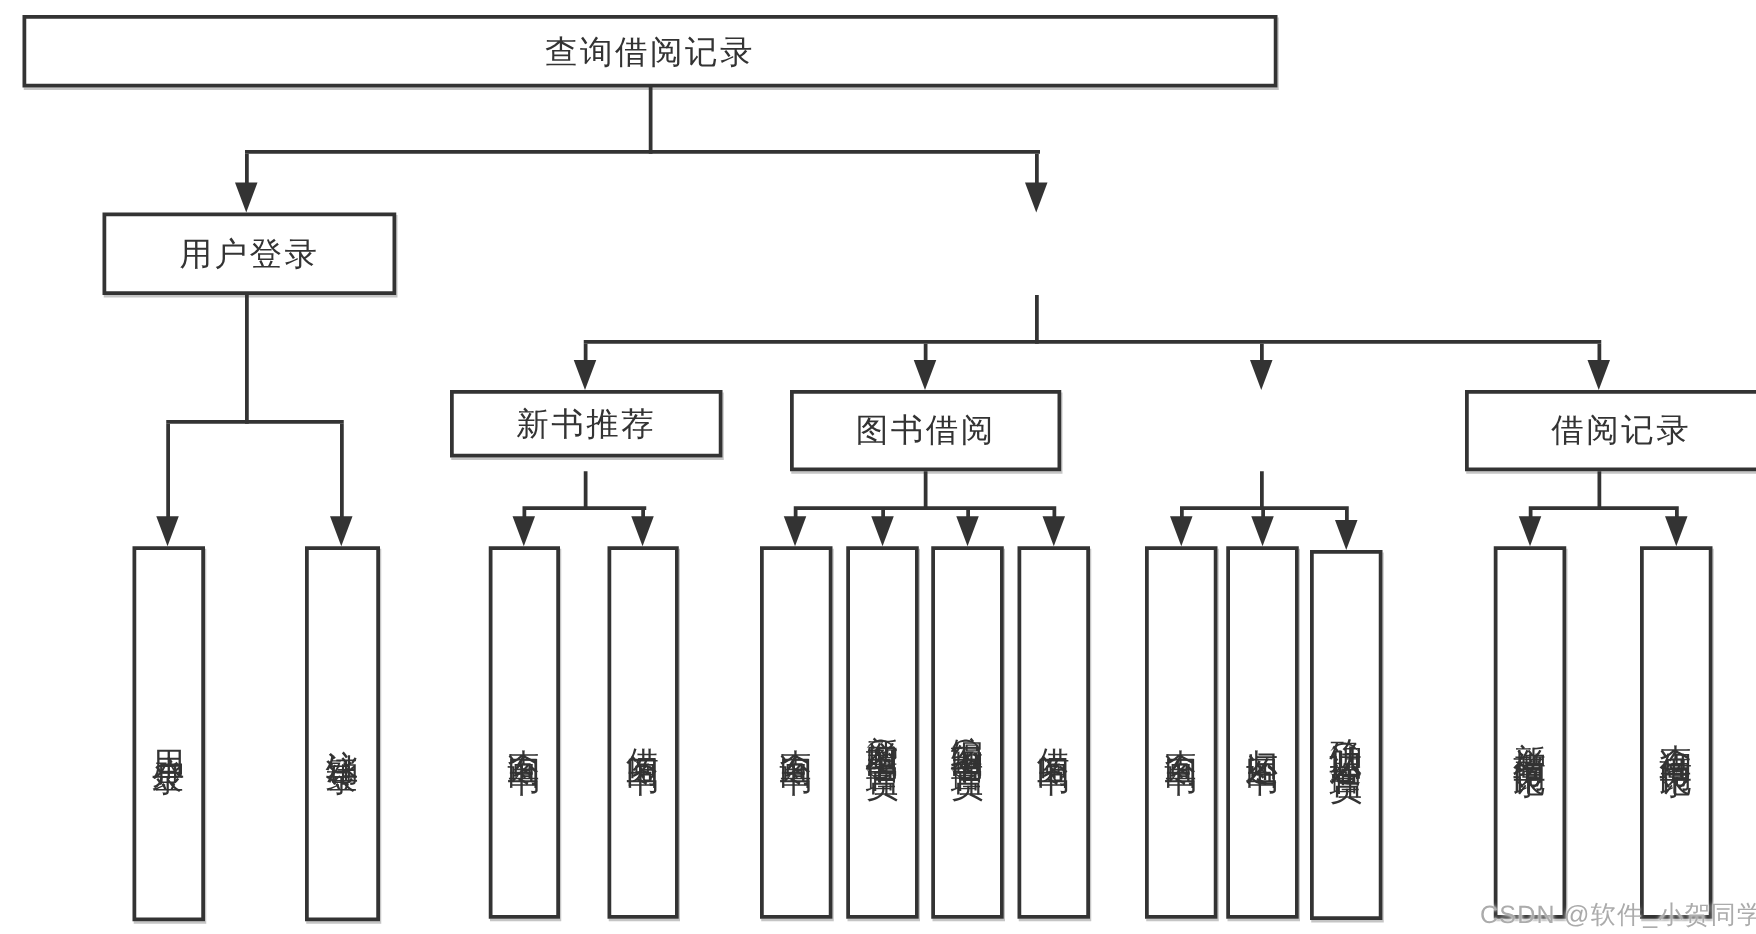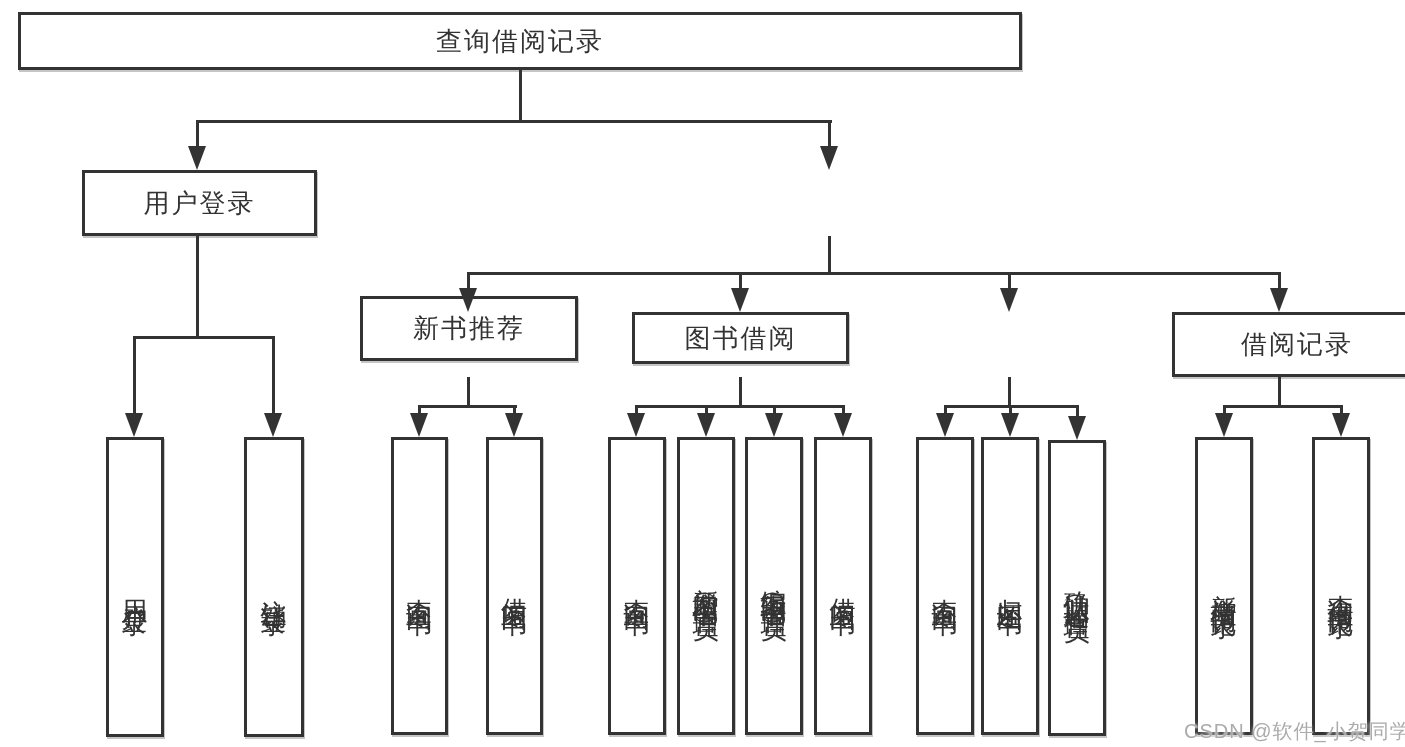--- a/index.html
+++ b/index.html
@@ -66,22 +66,22 @@
 </style>
 </head>
 <body>
 
 <div class="canvas">
 
   <div class="node h" style="left:18px; top:12px; width:1004px; height:58px;">查询借阅记录</div>
 
   <div class="node h" style="left:82px; top:170px; width:235px; height:66px;">用户登录</div>
 
-  <div class="node h" style="left:360px; top:296px; width:218px; height:65px;">新书推荐</div>
-  <div class="node h" style="left:632px; top:312px; width:217px; height:52px;">图书借阅</div>
+  <div class="node h" style="left:360px; top:312px; width:218px; height:54px;">新书推荐</div>
+  <div class="node h" style="left:632px; top:312px; width:217px; height:65px;">图书借阅</div>
   <div class="node h" style="left:1172px; top:312px; width:250px; height:65px;">借阅记录</div>
 
   <div class="node v" style="left:106px; top:437px; width:58px; height:300px;">用户登录</div>
   <div class="node v" style="left:244px; top:437px; width:60px; height:300px;">注销登录</div>
 
   <div class="node v" style="left:391px; top:437px; width:57px; height:298px;">查询图书</div>
   <div class="node v" style="left:486px; top:437px; width:57px; height:298px;">借阅图书</div>
 
   <div class="node v" style="left:608px; top:437px; width:58px; height:298px;">查询图书</div>
   <div class="node v" style="left:677px; top:437px; width:58px; height:298px;">新增图书（管理员）</div>

